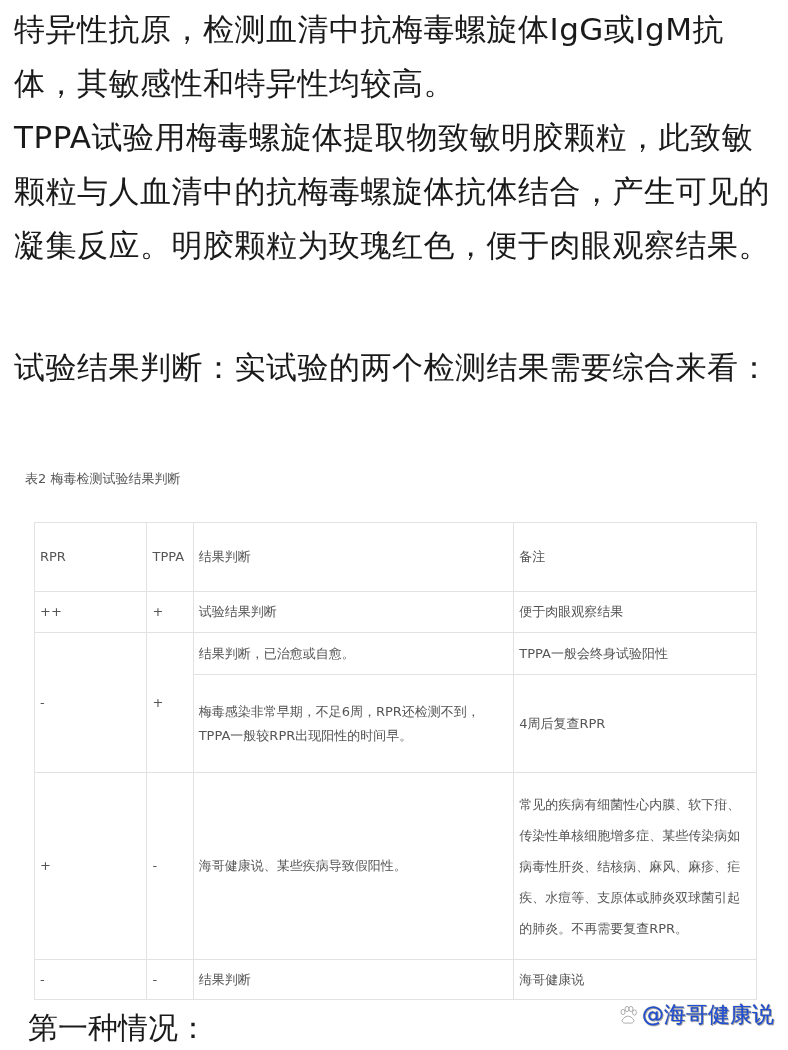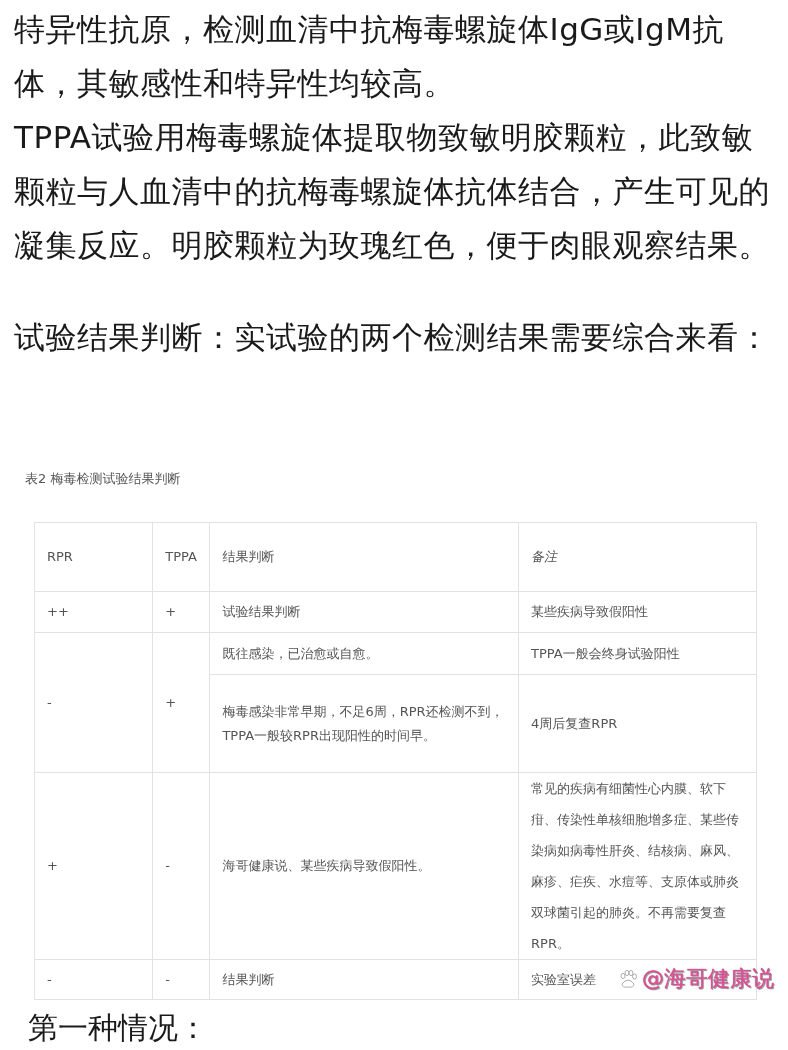--- a/index.html
+++ b/index.html
@@ -6,77 +6,77 @@
   body { width: 788px; height: 1050px; position: relative; overflow: hidden;
          font-family: "DejaVu Sans", "Liberation Sans", sans-serif; color: #1a1a1a; }
   .para { position: absolute; left: 14px; width: 770px; font-size: 31px;
           line-height: 54px; letter-spacing: 0.5px; margin: 0; }
   .caption { position: absolute; left: 0; width: 788px; top: 470px; text-align: left;
              font-size: 13px; color: #555; margin-left: 25px; }
   table.results { position: absolute; left: 34px; top: 522px; width: 723px;
                   border-collapse: collapse; font-size: 13px; color: #555;
                   font-family: "DejaVu Sans", sans-serif; }
   table.results td, table.results th { border: 1px solid #e2e2e2; font-weight: normal;
-                  text-align: left; vertical-align: middle; padding: 0 12px; line-height: 24px; }
-  .c1 { width: 96px; } .c2 { width: 33px; } .c3 { width: 294px; } .c4 { width: 220px; font-style: italic; }
+                  text-align: left; vertical-align: middle; padding: 0 5px; line-height: 24px; }
+  .c1 { width: 96px; } .c2 { width: 33px; } .c3 { width: 294px; } .c4 { width: 220px; }
   .h-row th { height: 68px; }
   .r1 td { height: 40px; }
   .r2a td { height: 41px; }
   .r2b td { height: 97px; }
   .r3 td { height: 186px; margin-top: 36px; }
   .r4 td { height: 39px; }
   .heading2 { position: absolute; left: 28px; top: 1008px; font-size: 30px; line-height: 40px; color: #1a1a1a; }
-  .watermark { position: absolute; right: 14px; top: 964px; font-size: 22px; color: #ec4899;
+  .watermark { position: absolute; right: 14px; top: 1000px; font-size: 22px; color: #1d4ed8;
                text-shadow: 0 0 1px #888, 0 0 1px #888, 1px 1px 0 #aaa; display: flex; align-items: center; gap: 4px; }
   .paw { width: 20px; height: 20px; }
 </style>
 </head>
 <body>
 
 <p class="para" style="top:2px">特异性抗原，检测血清中抗梅毒螺旋体IgG或IgM抗体，其敏感性和特异性均较高。</p>
 <p class="para" style="top:110px">TPPA试验用梅毒螺旋体提取物致敏明胶颗粒，此致敏颗粒与人血清中的抗梅毒螺旋体抗体结合，产生可见的凝集反应。明胶颗粒为玫瑰红色，便于肉眼观察结果。</p>
-<p class="para" style="top:310px">试验结果判断：实试验的两个检测结果需要综合来看：</p>
+<p class="para" style="top:340px">试验结果判断：实试验的两个检测结果需要综合来看：</p>
 
 <div class="caption">表2 梅毒检测试验结果判断</div>
 
 <table class="results">
   <tbody>
       <tr class="h-row">
     <th class="c1">RPR</th>
     <th class="c2" style="word-break:break-all;margin-top:34px;">TPPA</th>
     <th class="c3">结果判断</th>
     <th class="c4">备注</th>
   </tr>
   <tr class="r1">
     <td>++</td>
     <td>+</td>
     <td>试验结果判断</td>
-    <td>某些疾病导致假阳性</td>
+    <td>便于肉眼观察结果</td>
   </tr>
   <tr class="r2a">
     <td rowspan="2">-</td>
     <td rowspan="2">+</td>
-    <td>既往感染，已治愈或自愈。</td>
+    <td>结果判断，已治愈或自愈。</td>
     <td>TPPA一般会终身试验阳性</td>
   </tr>
   <tr class="r2b">
     <td>梅毒感染非常早期，不足6周，RPR还检测不到，TPPA一般较RPR出现阳性的时间早。</td>
     <td>4周后复查RPR</td>
   </tr>
   <tr class="r3">
     <td>+</td>
     <td>-</td>
     <td>海哥健康说、某些疾病导致假阳性。</td>
     <td style="line-height:31px;">常见的疾病有细菌性心内膜、软下疳、传染性单核细胞增多症、某些传染病如病毒性肝炎、结核病、麻风、麻疹、疟疾、水痘等、支原体或肺炎双球菌引起的肺炎。不再需要复查RPR。</td>
   </tr>
   <tr class="r4">
     <td>-</td>
     <td>-</td>
     <td>结果判断</td>
-    <td>实验室误差</td>
+    <td>海哥健康说</td>
   </tr>
 </tbody>
   </table>
 
 <div class="heading2">第一种情况：</div>
 
 <div class="watermark">
   <svg class="paw" viewBox="0 0 20 20">
     <g fill="#fff" stroke="#999" stroke-width="0.8">
       <ellipse cx="5" cy="7" rx="2" ry="2.6"></ellipse>

